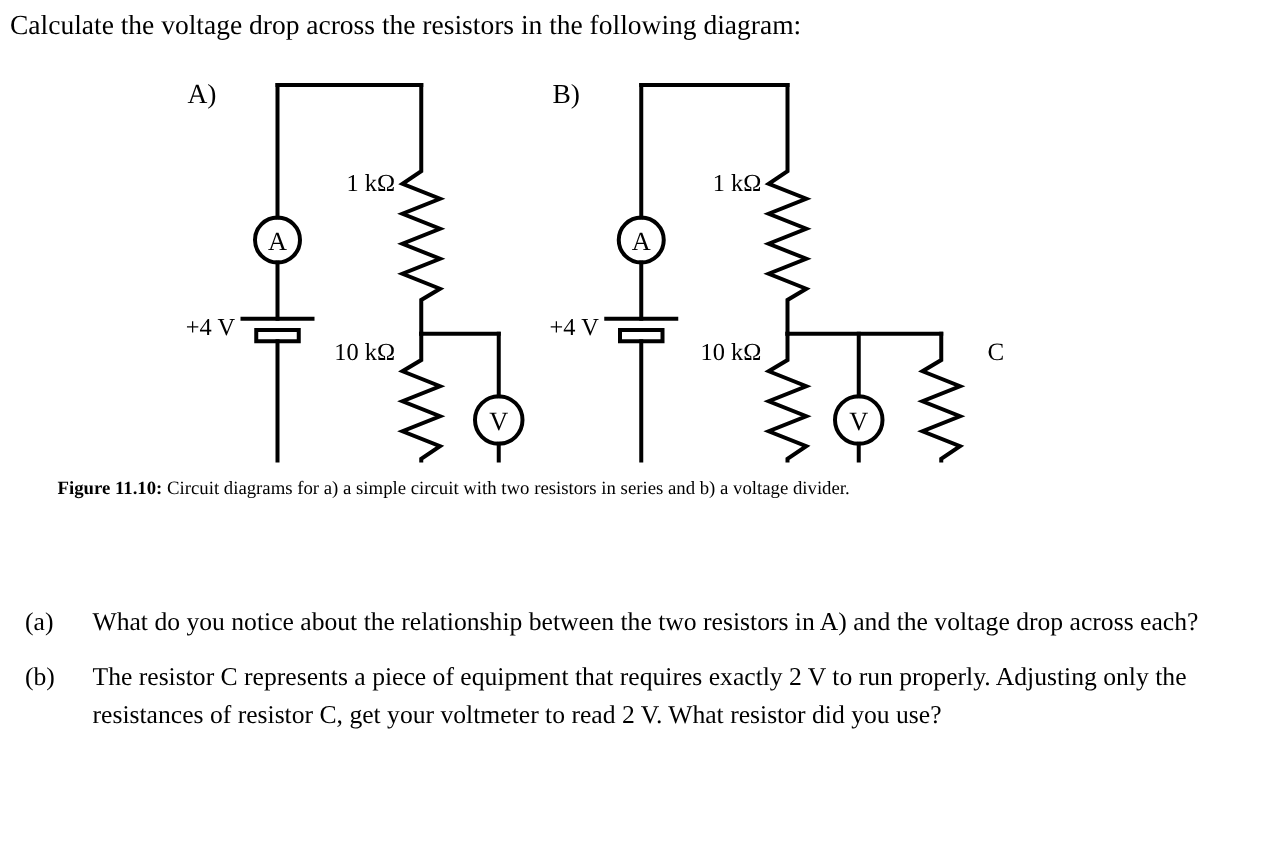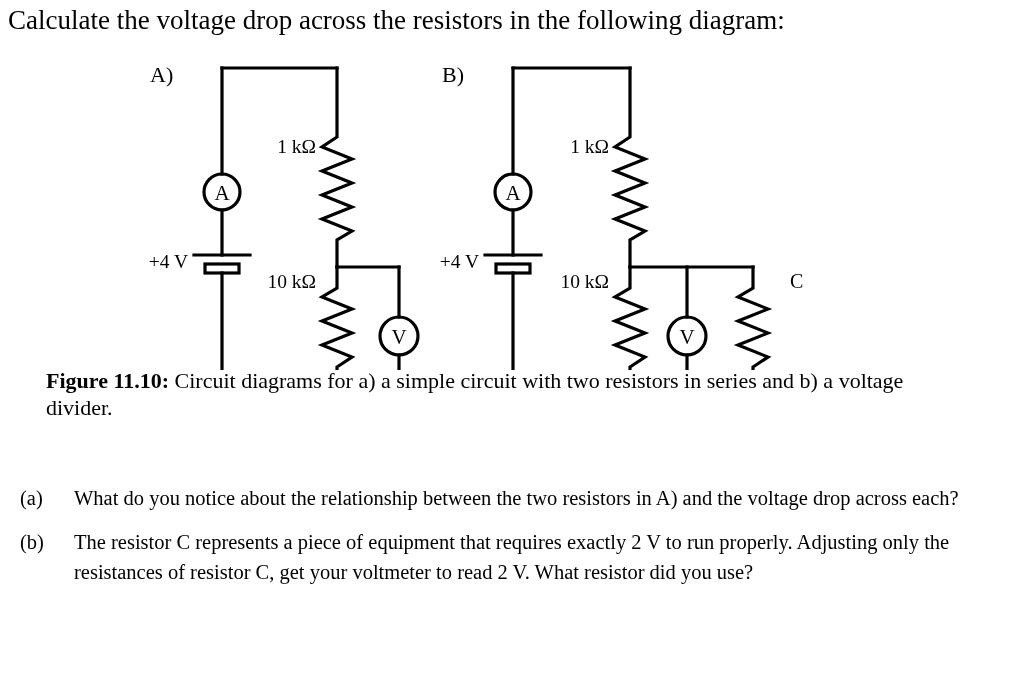--- a/index.html
+++ b/index.html
@@ -15,42 +15,42 @@
     color: #000000;
     overflow: hidden;
   }
 
   
   #prompt {
     position: absolute;
     left: 8px;
     top: 7px;
     width: 1000px;
-    font-size: 27px;
+    font-size: 22px;
     line-height: 26px;
     white-space: nowrap;
   }
 
   
   #figure {
     position: absolute;
     left: 0;
     top: 55px;
     width: 1024px;
     height: 315px;
   }
   #figure svg { display: block; }
 
   
   #caption {
     position: absolute;
     left: 46px;
-    top: 367px;
+    top: 378px;
     width: 900px;
-    font-size: 22px;
+    font-size: 15px;
     line-height: 27px;
   }
   #caption .figlabel { font-weight: bold; }
 
   
   #questions {
     position: absolute;
     left: 20px;
     top: 483px;
     width: 1000px;

